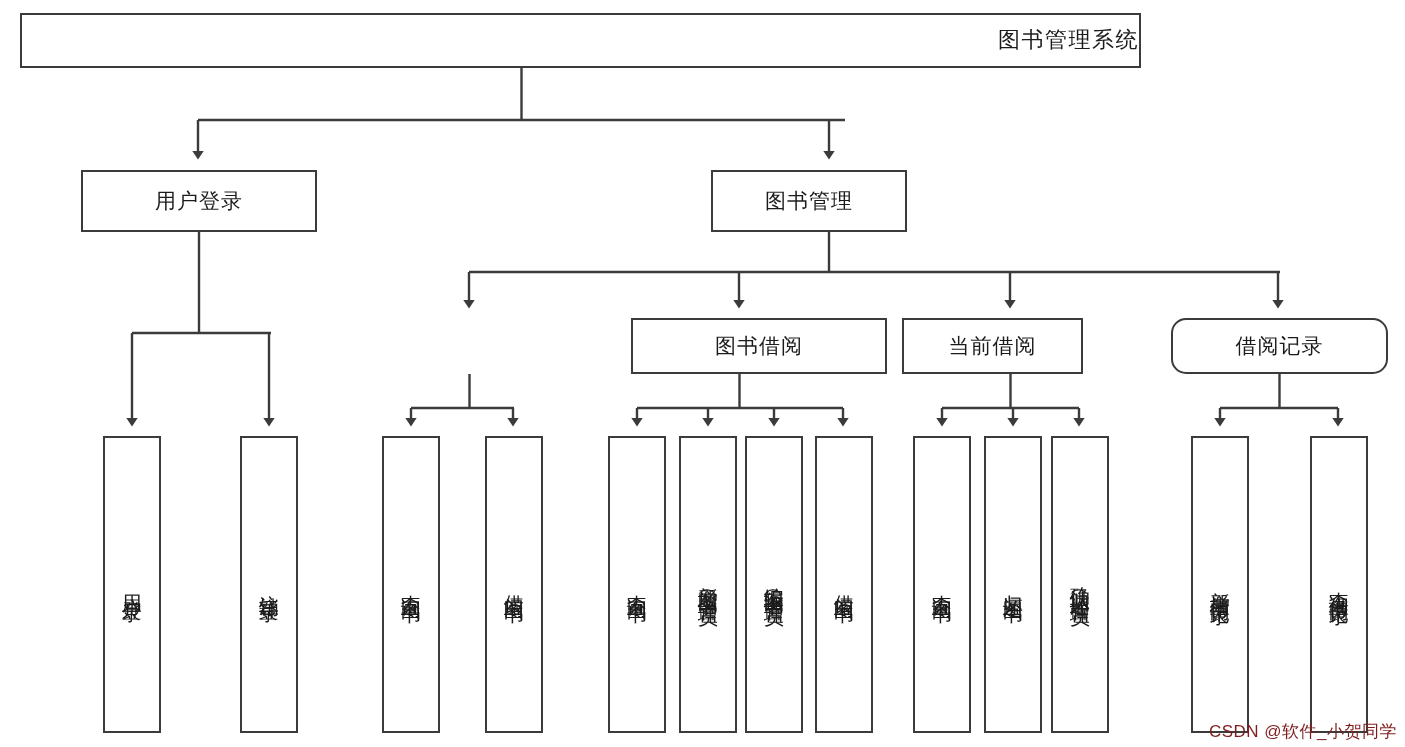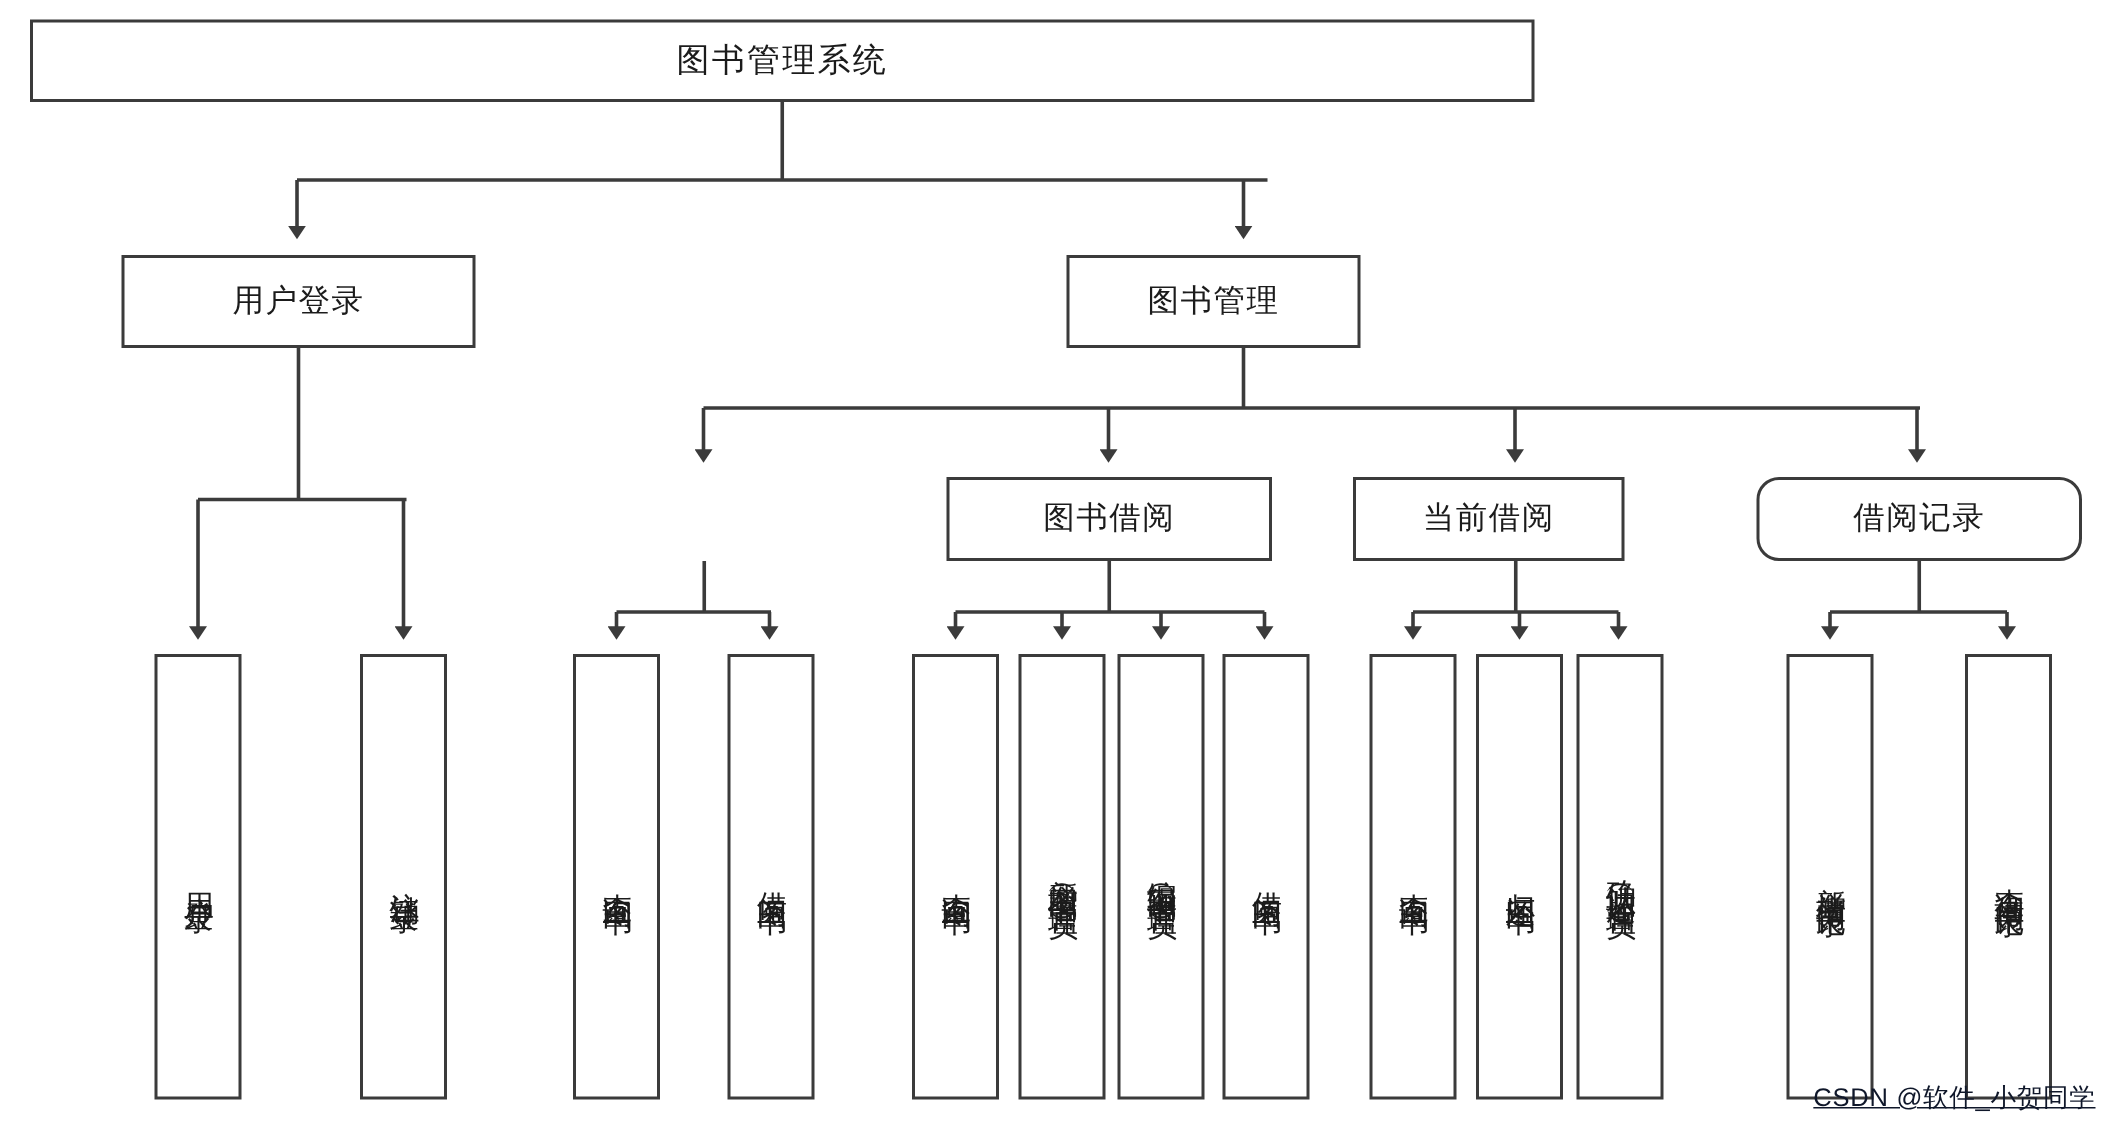--- a/index.html
+++ b/index.html
@@ -50,25 +50,24 @@
     writing-mode:vertical-rl;
     text-orientation:upright;
     letter-spacing:3px;
     display:block;
   }
   .watermark{
     position:absolute;
     right:8px;
     bottom:4px;
     font-size:17px;
-    color:#0f172a;
+    color:#7f1d1d;
     letter-spacing:0.5px;
     white-space:nowrap;
     z-index:5;
-    text-decoration:underline;
   }
 </style>
 </head>
 <body>
 
 <div id="diagram">
 
   <svg class="edges" viewBox="0 0 1405 747" xmlns="http://www.w3.org/2000/svg">
     <defs>
       <marker id="arrow" markerWidth="10" markerHeight="12" refX="1.5" refY="6" orient="auto" markerUnits="userSpaceOnUse">
@@ -112,32 +111,32 @@
       <path d="M1013,408 L1013,419" marker-end="url(#arrow)"></path>
       <path d="M1079,408 L1079,419" marker-end="url(#arrow)"></path>
 
       <path d="M1279.5,374 L1279.5,408"></path>
       <path d="M1220,408 L1338,408"></path>
       <path d="M1220,408 L1220,419" marker-end="url(#arrow)"></path>
       <path d="M1338,408 L1338,419" marker-end="url(#arrow)"></path>
     </g>
   </svg>
 
-  <div class="node root" style="left:20px;top:13px;width:1003px;height:55px;">
+  <div class="node root" style="left:20px;top:13px;width:1121px;height:55px;justify-content:flex-end;">
     <span>图书管理系统</span>
   </div>
 
   <div class="node horiz" style="left:81px;top:170px;width:236px;height:62px;">
     <span>用户登录</span>
   </div>
   <div class="node horiz" style="left:711px;top:170px;width:196px;height:62px;">
     <span>图书管理</span>
   </div>
 
-  <div class="node horiz" style="left:631px;top:318px;width:217px;height:56px;">
+  <div class="node horiz" style="left:631px;top:318px;width:256px;height:56px;">
     <span>图书借阅</span>
   </div>
   <div class="node horiz" style="left:902px;top:318px;width:181px;height:56px;">
     <span>当前借阅</span>
   </div>
   <div class="node horiz" style="left:1171px;top:318px;width:217px;height:56px;border-radius:15px;">
     <span>借阅记录</span>
   </div>
 
   <div class="node leaf" style="left:103px;top:436px;width:58px;height:297px;">

